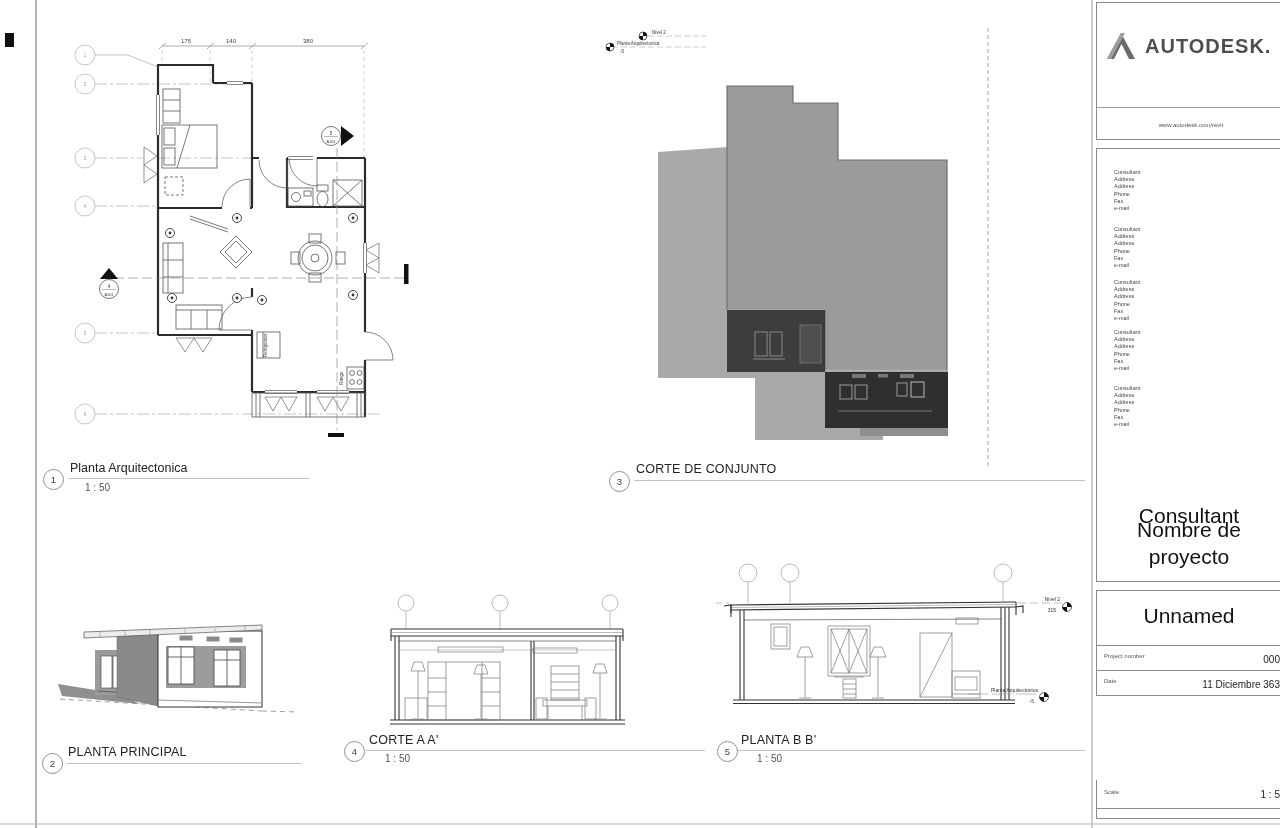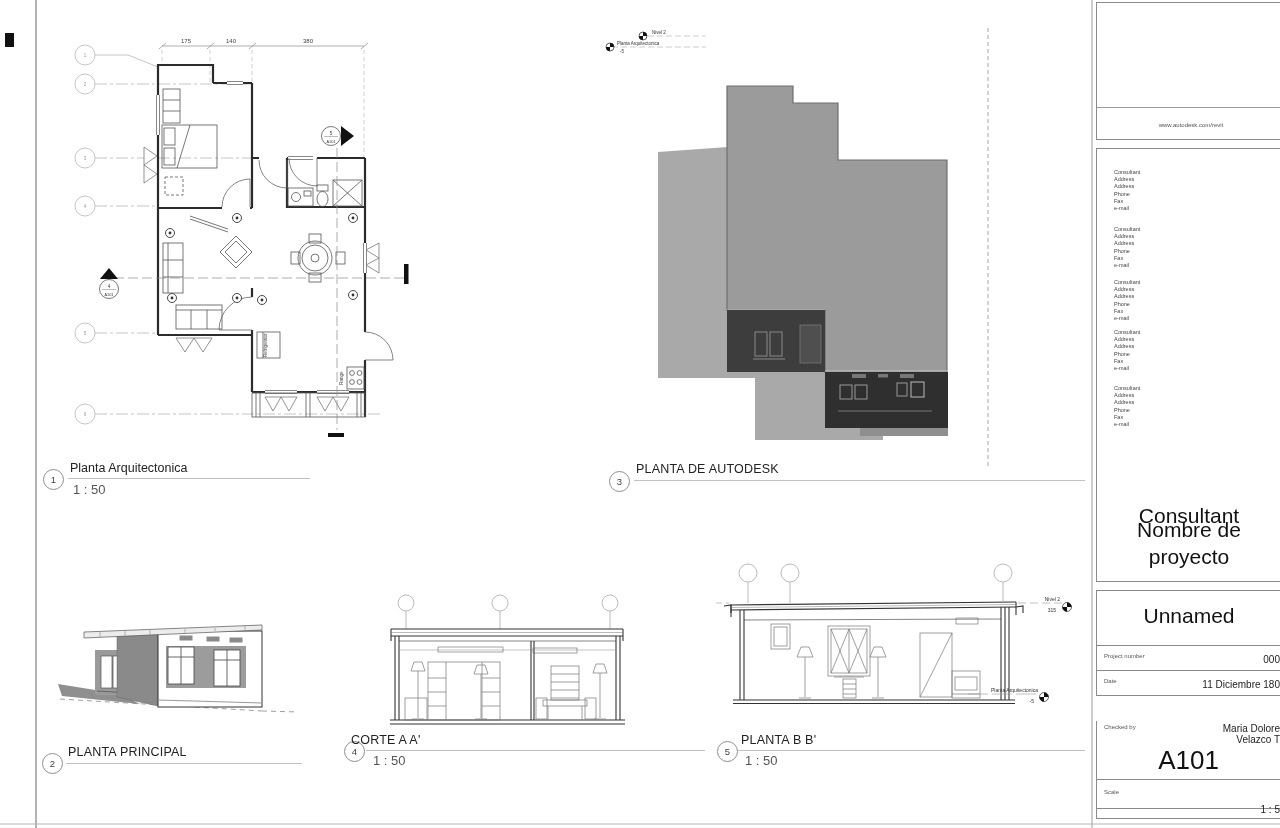--- a/index.html
+++ b/index.html
@@ -6,21 +6,21 @@
   .sheet{position:relative;width:1280px;height:828px;background:#fff;overflow:hidden;
          font-family:"Liberation Sans", sans-serif;color:#333;}
   svg text{font-family:"Liberation Sans", sans-serif;}
   .abs{position:absolute;}
   
   .vt-circle{position:absolute;width:19px;height:19px;border:1px solid #8f8f8f;border-radius:50%;
              font-size:9.5px;color:#444;text-align:center;line-height:19px;background:#fff;}
   .vt-title{position:absolute;font-size:12.5px;color:#222;white-space:nowrap;}
   .vt-title.caps{letter-spacing:.2px;}
   .vt-line{position:absolute;height:1px;background:#c2c2c2;}
-  .vt-scale{position:absolute;font-size:13px;color:#555;}
+  .vt-scale{position:absolute;font-size:10px;color:#555;margin-left:12px;}
   
   .tb-box{position:absolute;left:1096px;width:190px;border:1px solid #8a8a8a;background:#fff;box-sizing:border-box;}
   .tb-row{position:absolute;left:1096px;width:184px;border-left:1px solid #8a8a8a;border-bottom:1px solid #8a8a8a;box-sizing:border-box;}
   .tb-label{position:absolute;left:7px;font-size:6px;color:#555;}
   .tb-value{position:absolute;right:0px;font-size:10px;color:#222;text-align:right;white-space:nowrap;}
   .logo-row{position:absolute;left:8px;top:28px;display:flex;align-items:center;}
   .logo-text{font-size:20px;font-weight:600;letter-spacing:1px;color:#4d4d4d;margin-left:6px;}
   .tb-sep{position:absolute;left:0;width:100%;height:1px;background:#9a9a9a;}
   .tb-url{position:absolute;width:100%;text-align:center;font-size:6px;color:#555;}
   .consult{position:absolute;left:17px;font-size:5.5px;line-height:7.2px;color:#444;}
@@ -462,45 +462,53 @@
 
 <div>
   <div class="vt-circle" style="left:43px;top:469px;">1</div>
   <div class="vt-title" style="left:70px;top:461px;">Planta Arquitectonica</div>
   <div class="vt-line" style="left:68px;top:478px;width:242px;"></div>
   <div class="vt-scale" style="left:73px;top:482px;">1 : 50</div>
 </div>
 
 <div>
   <div class="vt-circle" style="left:609px;top:471px;">3</div>
-  <div class="vt-title caps" style="left:636px;top:462px;" actable="false">PLANTA DE AUTODESK</div>
+  <div class="vt-title caps" style="left:636px;top:462px;" actable="false">CORTE DE CONJUNTO</div>
   <div class="vt-line" style="left:634px;top:480px;width:451px;"></div>
 </div>
 
 <div>
   <div class="vt-circle" style="left:42px;top:753px;">2</div>
   <div class="vt-title caps" style="left:68px;top:745px;">PLANTA PRINCIPAL</div>
   <div class="vt-line" style="left:66px;top:763px;width:236px;"></div>
 </div>
 
 <div>
   <div class="vt-circle" style="left:344px;top:741px;">4</div>
-  <div class="vt-title caps" style="left:351px;top:733px;">CORTE A A'</div>
+  <div class="vt-title caps" style="left:369px;top:733px;">CORTE A A'</div>
   <div class="vt-line" style="left:366px;top:750px;width:339px;"></div>
   <div class="vt-scale" style="left:373px;top:753px;">1 : 50</div>
 </div>
 
 <div>
   <div class="vt-circle" style="left:717px;top:741px;">5</div>
   <div class="vt-title caps" style="left:741px;top:733px;">PLANTA B B'</div>
   <div class="vt-line" style="left:738px;top:750px;width:347px;"></div>
   <div class="vt-scale" style="left:745px;top:753px;">1 : 50</div>
 </div>
 
 <div class="tb-box" style="top:2px;height:138px;">
+  <div class="logo-row">
+    <svg width="34" height="30" viewBox="0 0 34 30">
+      <polygon points="2,28 16,2 30,28" fill="#6b6b6b"></polygon>
+      <polygon points="9,28 16.5,13 24,28" fill="#ffffff"></polygon>
+      <polygon points="2,28 16,2 20,2 6,28" fill="#9e9e9e"></polygon>
+    </svg>
+    <span class="logo-text">AUTODESK.</span>
+  </div>
   <div class="tb-sep" style="top:104px;"></div>
   <div class="tb-url" style="top:119px;">www.autodesk.com/revit</div>
 </div>
 
 <div class="tb-box" style="top:148px;height:434px;">
   <div class="consult" style="top:20px;">
     <div>Consultant</div>
         <div>Address</div>
     <div>Address</div>
         <div>Phone</div>
@@ -546,29 +554,21 @@
 <div class="tb-box" style="top:590px;height:56px;">
   <div class="big-center" style="left:0;top:13px;width:184px;">Unnamed</div>
 </div>
 
 <div class="tb-row" style="top:646px;height:25px;">
   <div class="tb-label" style="top:7px;">Project number</div>
   <div class="tb-value" style="top:8px;">000</div>
 </div>
 <div class="tb-row" style="top:671px;height:25px;">
   <div class="tb-label" style="top:7px;">Date</div>
-  <div class="tb-value" style="top:8px;">11 Diciembre 180</div>
-</div>
-<div class="tb-row" style="top:721px;height:59px;">
-  <div class="tb-label" style="top:3px;">Checked by</div>
-  <div class="tb-value" style="top:2px;">
-    <div>Maria Dolore</div>
-    <div>Velazco T</div>
-  </div>
-  <div class="sheetno" style="bottom:3px;">A101</div>
+  <div class="tb-value" style="top:8px;">11 Diciembre 363</div>
 </div>
 <div class="tb-row" style="top:780px;height:29px;">
   <div class="tb-label" style="top:9px;">Scale</div>
-  <div class="tb-value" style="top:24px;text-align:right;">1 : 5</div>
+  <div class="tb-value" style="top:9px;text-align:right;">1 : 5</div>
 </div>
 <div class="tb-row" style="top:809px;height:10px;"></div>
 
 </div>
 
 </body></html>

